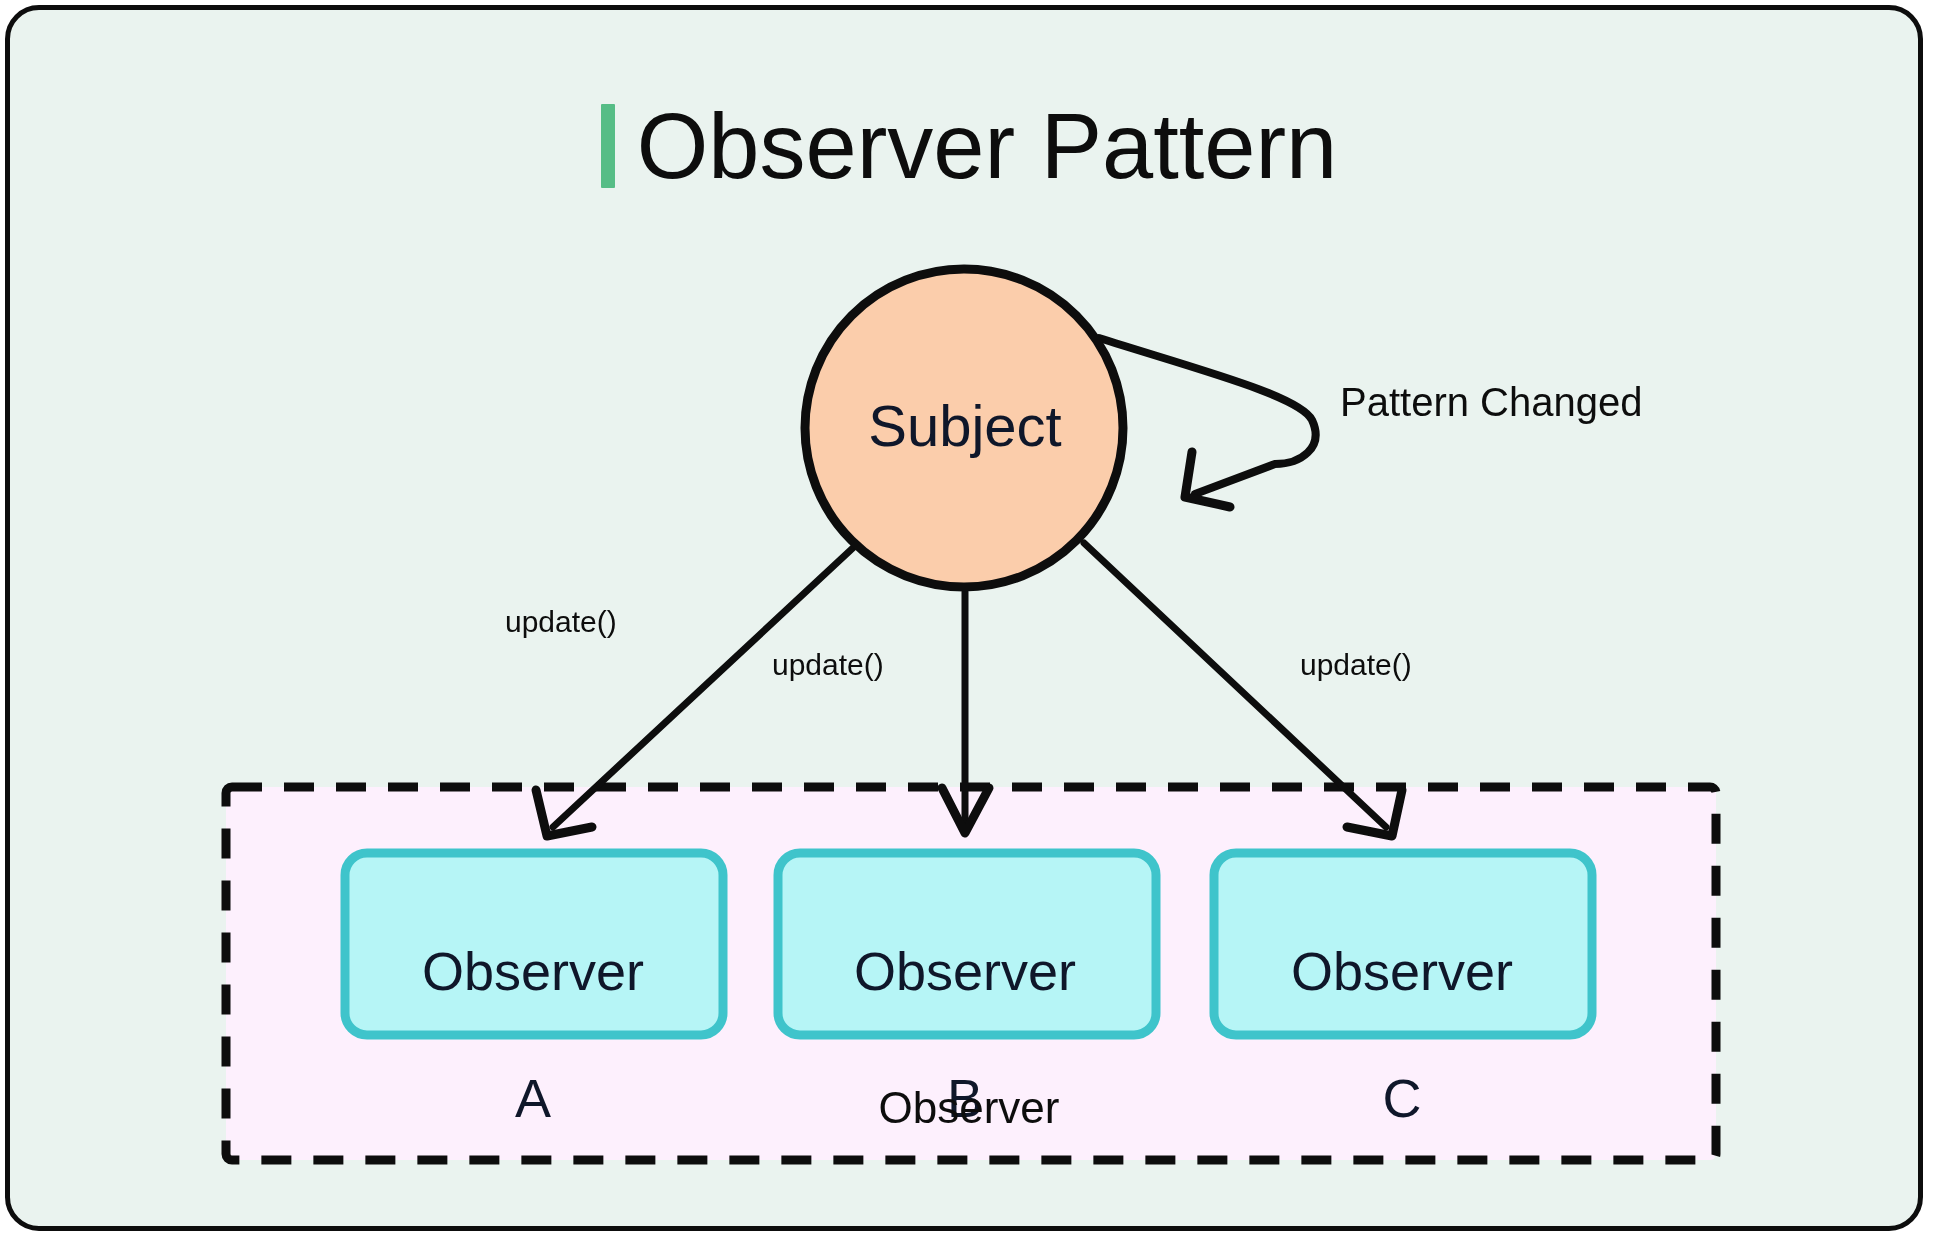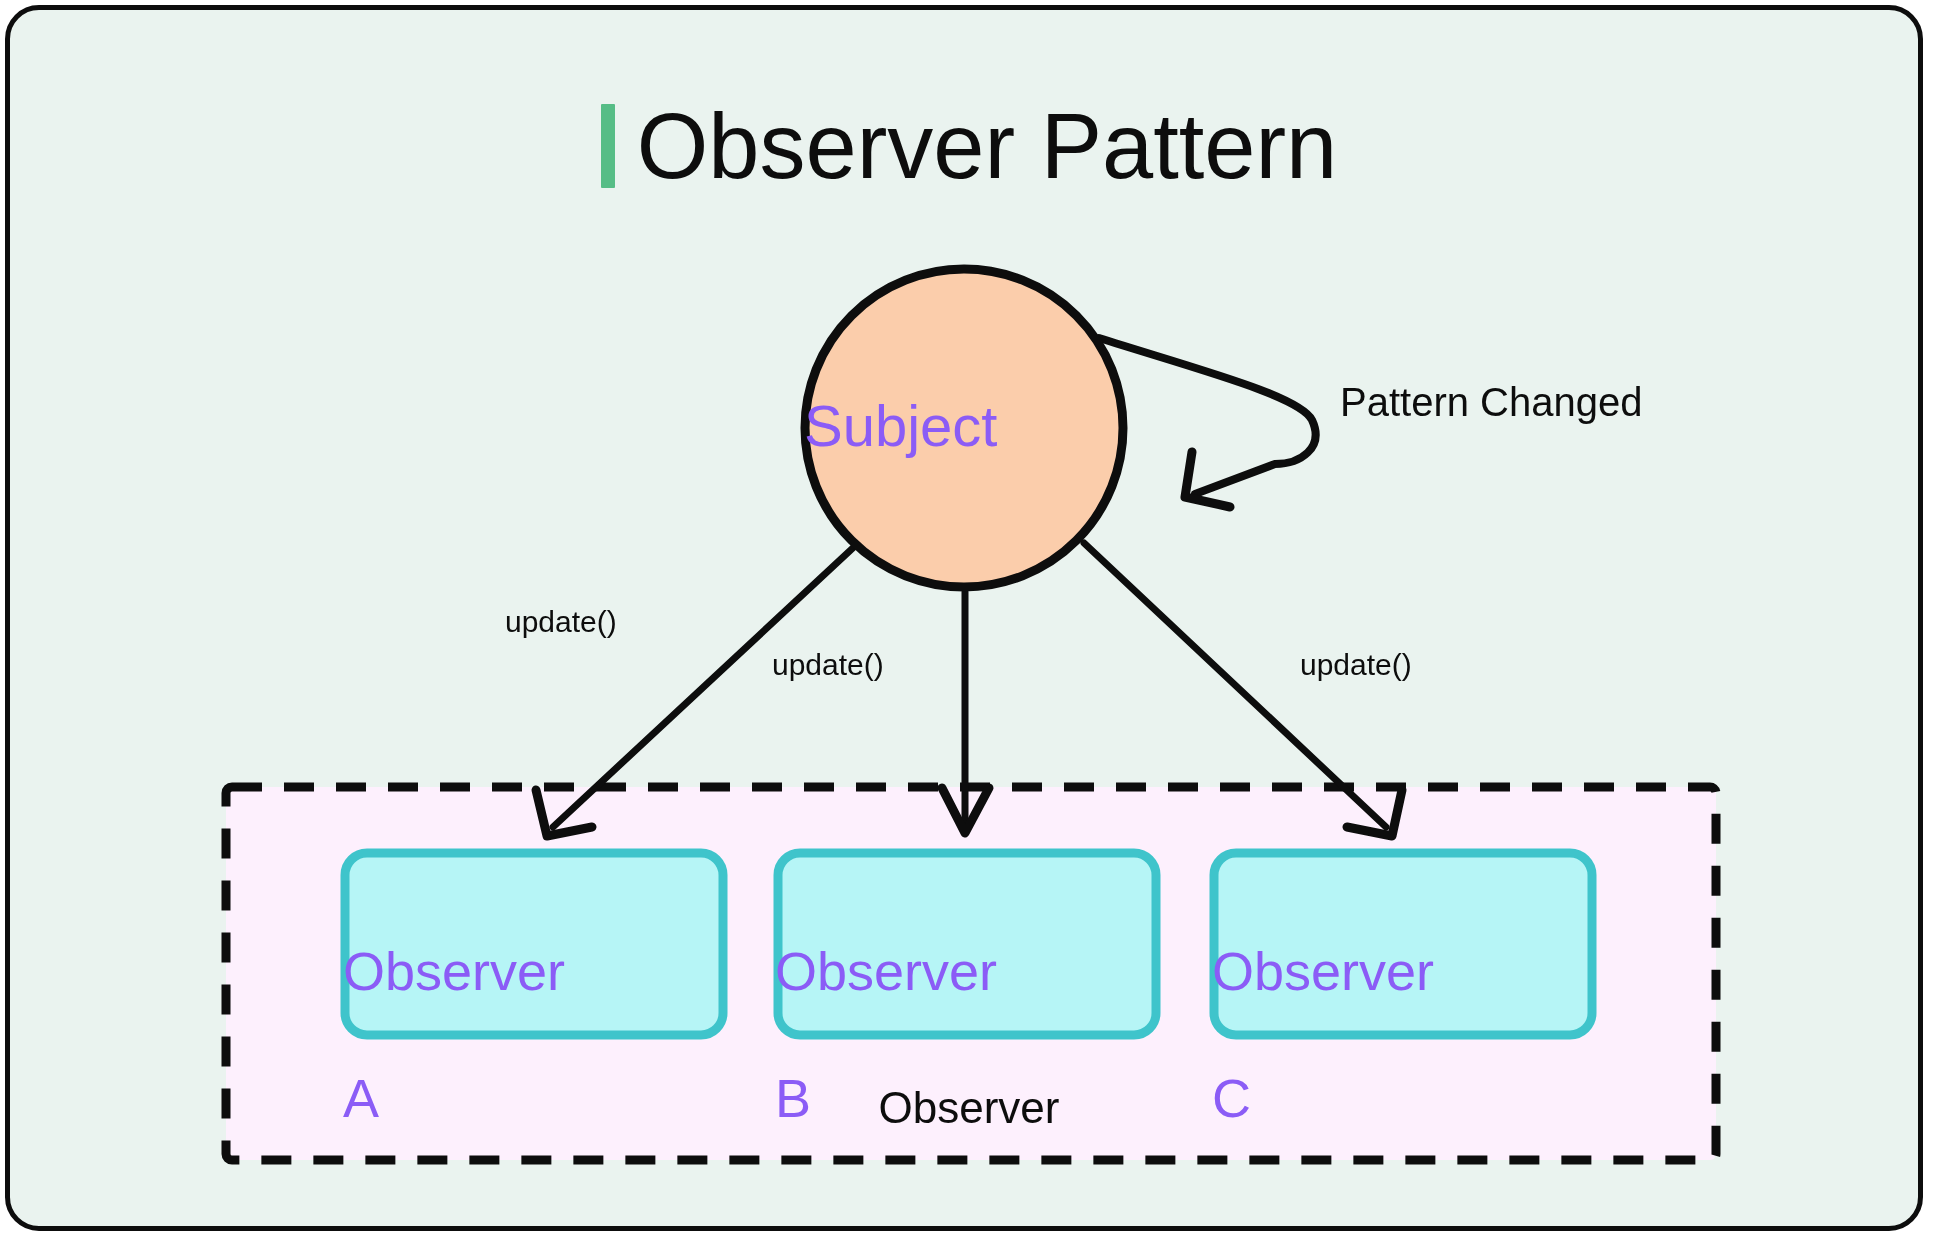--- a/index.html
+++ b/index.html
@@ -59,22 +59,22 @@
   }
   .title-text {
     font-size: 92px;
     font-weight: 400;
     color: #0d0d0d;
     letter-spacing: 0px;
     line-height: 1;
   }
   .nodelabel {
     position: absolute;
-    text-align: left;
-    color: #8b5cf6;
+    text-align: center;
+    color: #0f172a;
     line-height: 1.18;
     white-space: pre-line;
   }
   .subject-label {
     left: 804px;
     top: 392px;
     width: 322px;
     font-size: 58px;
   }
   .obs-label {

